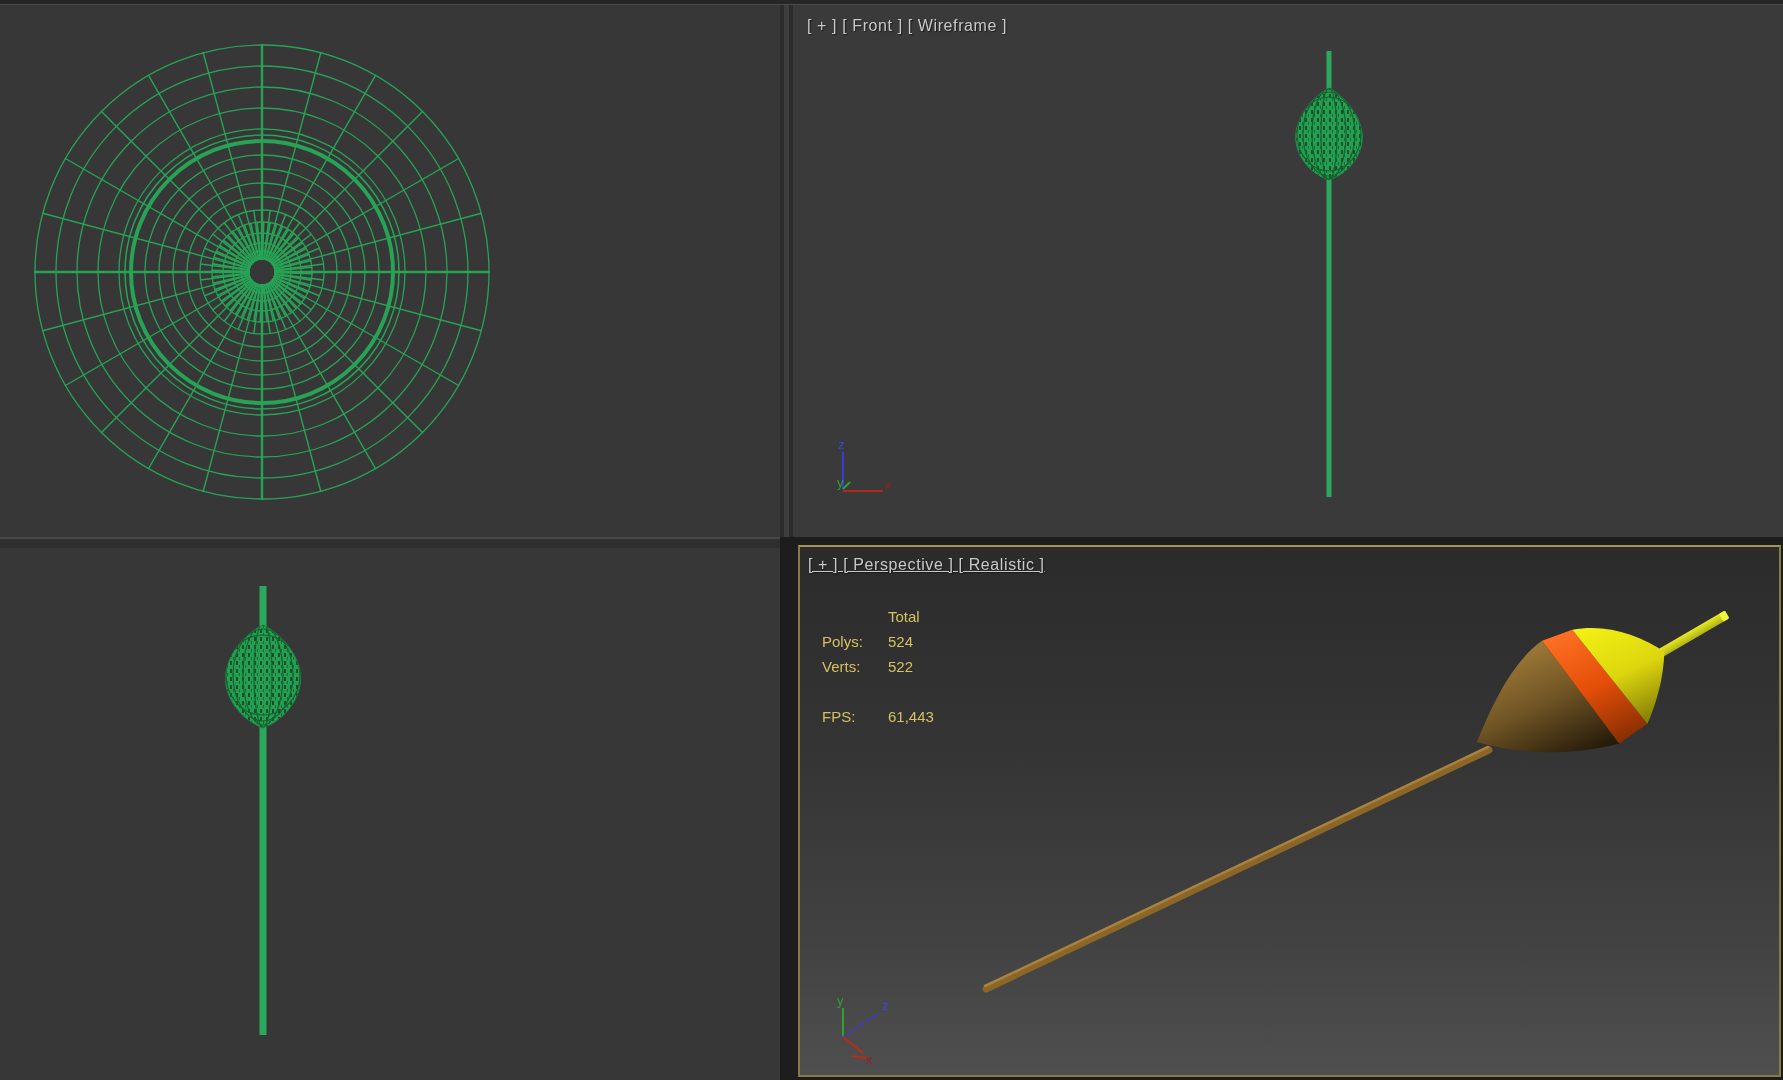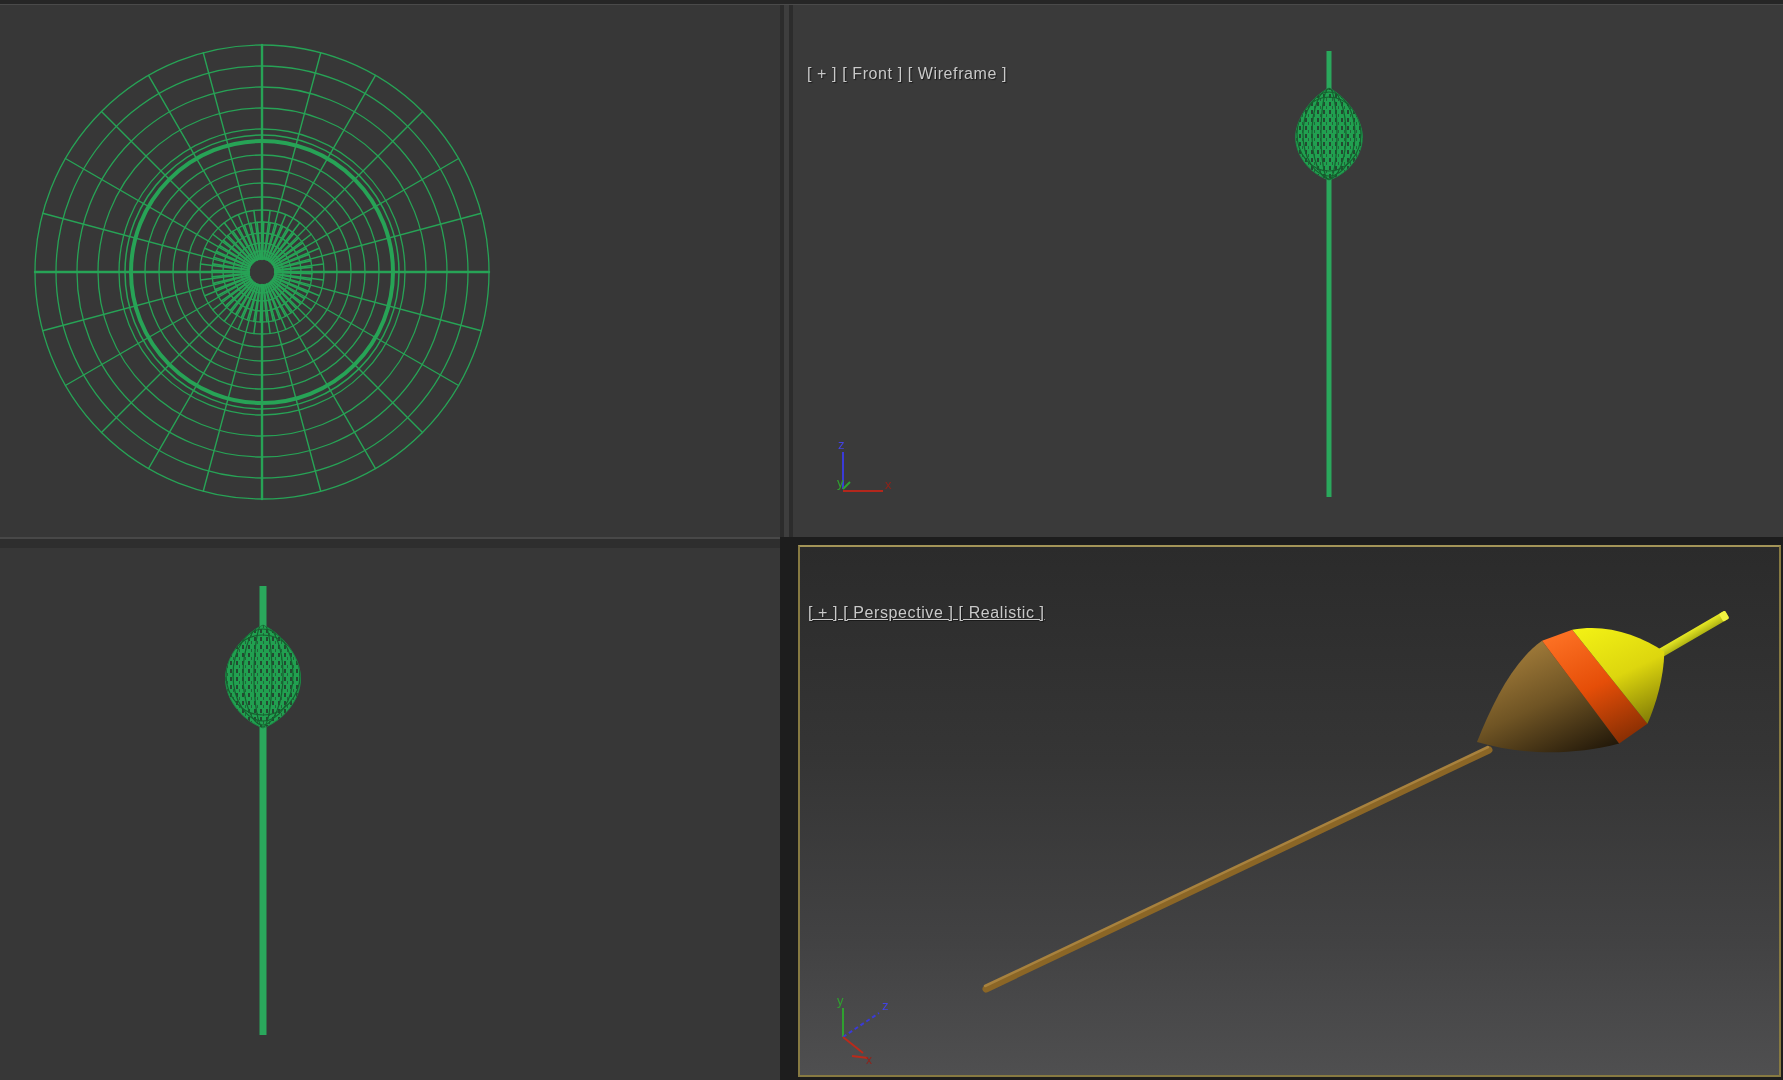--- a/index.html
+++ b/index.html
@@ -26,21 +26,21 @@
     position:absolute; left:18px; top:8px; width:983px; height:532px;
     border:2px solid #877a42; border-top-color:#a39458;
   }
   .persp-inner {
     position:absolute; left:0; top:0; width:979px; height:528px;
     background: linear-gradient(180deg, #2b2b2b 0%, #353535 40%, #424243 75%, #4f4f50 100%);
     overflow:hidden;
   }
   .vp-label {
     position:absolute; color:#c9c9c9; font-size:16px; letter-spacing:0.6px;
-    white-space:pre; text-shadow: 1px 1px 1px #1a1a1a; margin-top: 48px;
+    white-space:pre; text-shadow: 1px 1px 1px #1a1a1a;
   }
   .vp-front .vp-label { left:14px; top:12px; }
   .persp-inner .vp-label { left:8px; top:9px;text-decoration:underline; }
   
   .stats { position:absolute; left:22px; top:57px; color:#d5c063; font-size:15px; }
   .stats .row { display:flex; line-height:25px; }
   .stats .sl { width:66px; }
   .stats .fps-row { margin-top:25px; }
   svg { position:absolute; left:0; top:0; display:block; }
 </style>
@@ -292,18 +292,36 @@
             <line x1="43" y1="490" x2="63" y2="506" stroke="#bb2a1a"></line>
             <line x1="52" y1="509" x2="68" y2="511" stroke="#bb2a1a"></line>
             <text x="37" y="458" font-size="13" fill="#2fa12f" stroke="none">y</text>
             <text x="82" y="463" font-size="13" fill="#4242e0" stroke="none">z</text>
             <text x="66" y="517" font-size="12" fill="#8f231a" stroke="none">x</text>
           </g>
         </svg>
 
         <div class="vp-label">[ + ] [ Perspective ] [ Realistic ]</div>
 
+        <div class="stats">
+          <div class="row">
+            <span class="sl"></span>
+            <span class="sv">Total</span>
+          </div>
+          <div class="row">
+            <span class="sl">Polys:</span>
+            <span class="sv">524</span>
+          </div>
+          <div class="row">
+            <span class="sl">Verts:</span>
+            <span class="sv">522</span>
+          </div>
+          <div class="row fps-row">
+            <span class="sl">FPS:</span>
+            <span class="sv">61,443</span>
+          </div>
+        </div>
 
       </div>
     </div>
   </div>
 
 </div>
 
 </body></html>

